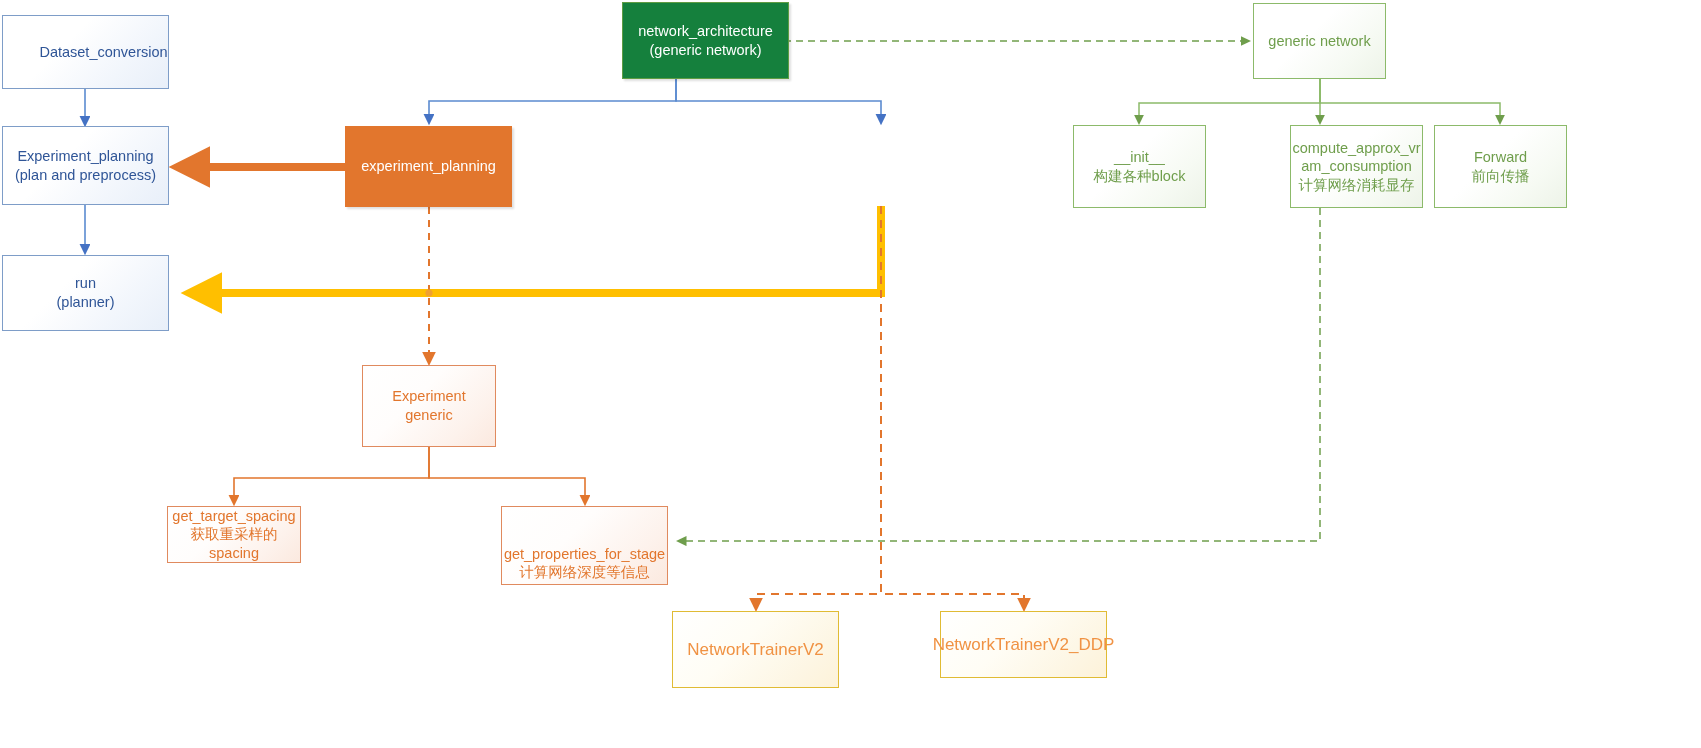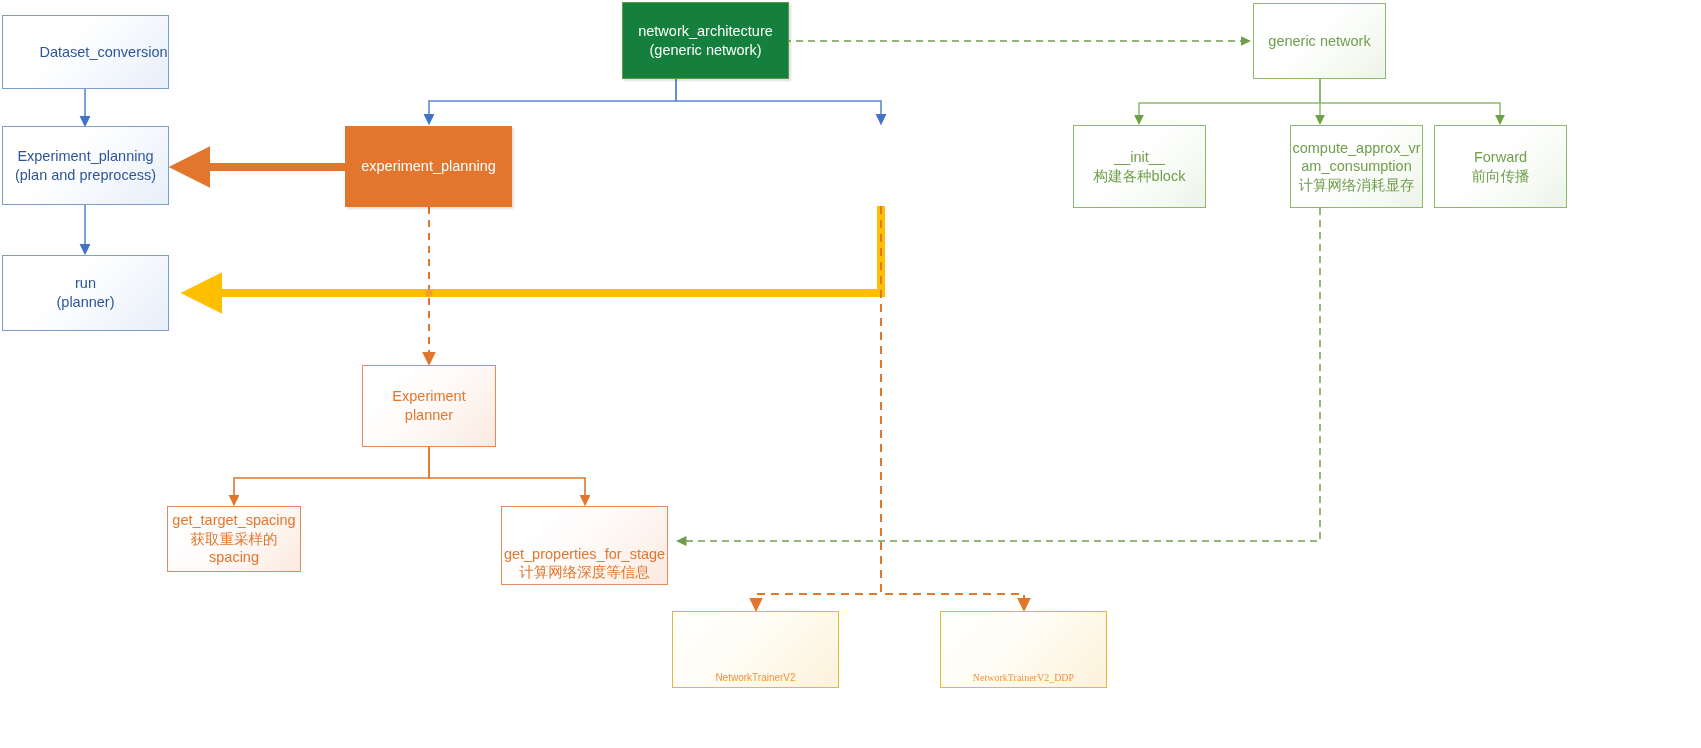--- a/index.html
+++ b/index.html
@@ -84,22 +84,21 @@
     border: 1px solid #e08a5e;
     color: #e2762d;
     font-size: 14.5px;
   }
 
   
   .node.amber-outline {
     background: linear-gradient(135deg, #ffffff 0%, #fffdf5 42%, #fdf6e4 78%, #fdf2d9 100%);
     border: 1px solid #e0bb34;
     color: #f09243;
-    font-size: 10px;
-    align-items: flex-end;
+    font-size: 17px;
   }
 </style>
 </head>
 <body>
 
 <div id="canvas">
 
   <svg class="edges" viewBox="0 0 1701 748" xmlns="http://www.w3.org/2000/svg">
     <defs>
       <marker id="arrow-blue" markerWidth="9" markerHeight="9" refX="5.0" refY="3.4" orient="auto" markerUnits="strokeWidth">
@@ -189,35 +188,35 @@
 am_consumption
 计算网络消耗显存</span>
   </div>
 
   <div class="node green-outline" style="left:1434px; top:125px; width:133px; height:83px;">
     <span>Forward
 前向传播</span>
   </div>
 
   <div class="node salmon-outline" style="left:362px; top:365px; width:134px; height:82px;">
-    <span>Experiment planner</span>
-  </div>
-
-  <div class="node salmon-outline" style="left:167px; top:506px; width:134px; height:66px;">
+    <span>Experiment generic</span>
+  </div>
+
+  <div class="node salmon-outline" style="left:167px; top:506px; width:134px; height:57px;">
     <span>get_target_spacing
 获取重采样的
 spacing</span>
   </div>
 
   <div class="node salmon-outline" style="left:501px; top:506px; width:167px; height:79px;align-items:flex-end;">
     <span>get_properties_for_stage
 计算网络深度等信息</span>
   </div>
 
   <div class="node amber-outline" style="left:672px; top:611px; width:167px; height:77px;">
     <span>NetworkTrainerV2</span>
   </div>
 
-  <div class="node amber-outline" style="left:940px; top:611px; width:167px; height:77px;font-family:Liberation Serif, serif;">
+  <div class="node amber-outline" style="left:940px; top:611px; width:167px; height:67px;">
     <span>NetworkTrainerV2_DDP</span>
   </div>
 
 </div>
 
 </body></html>

